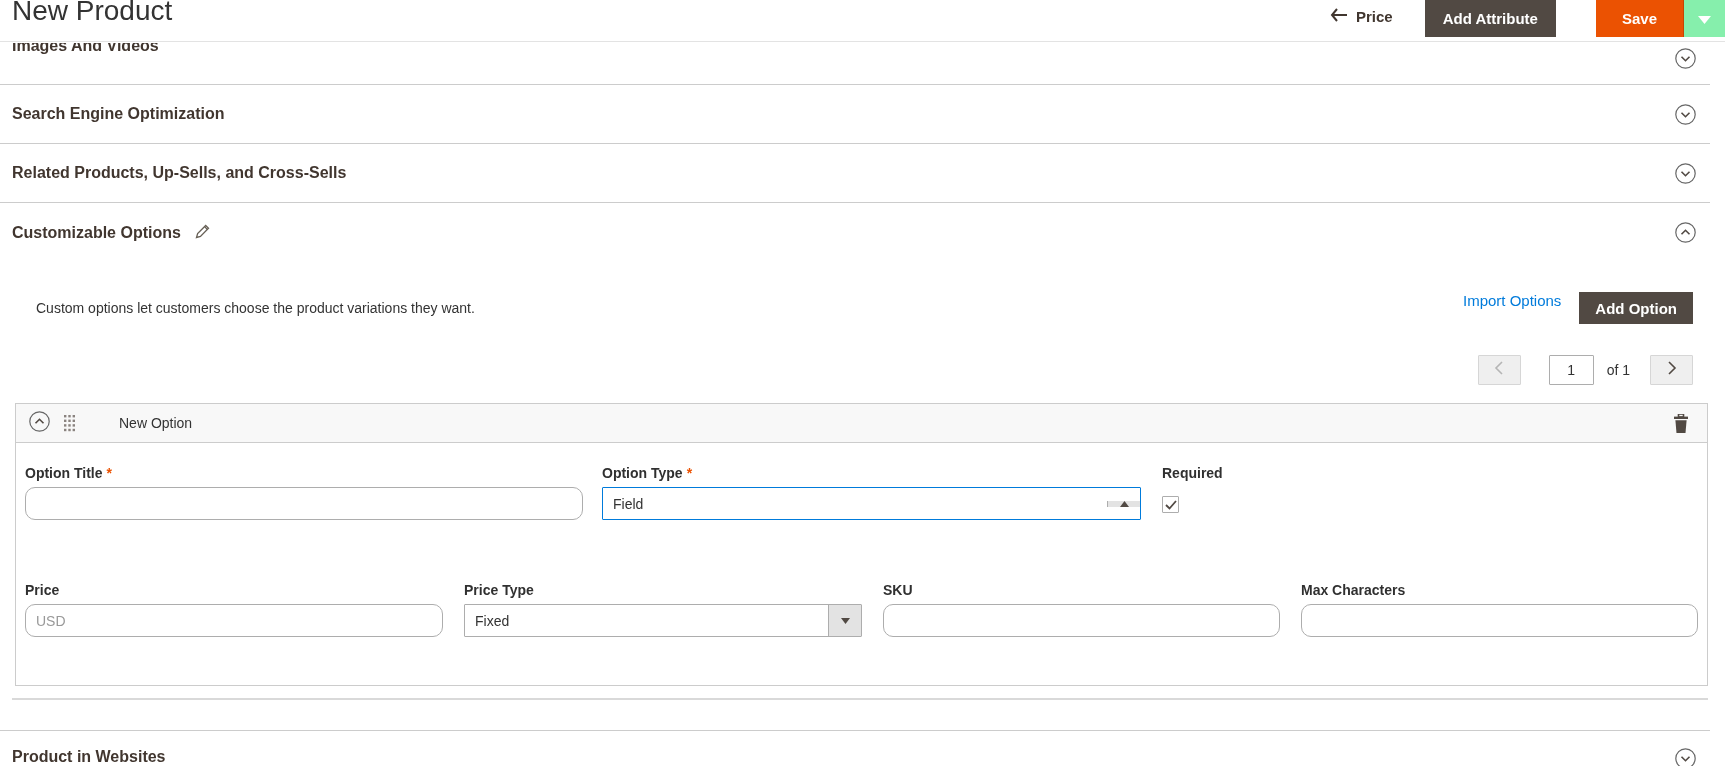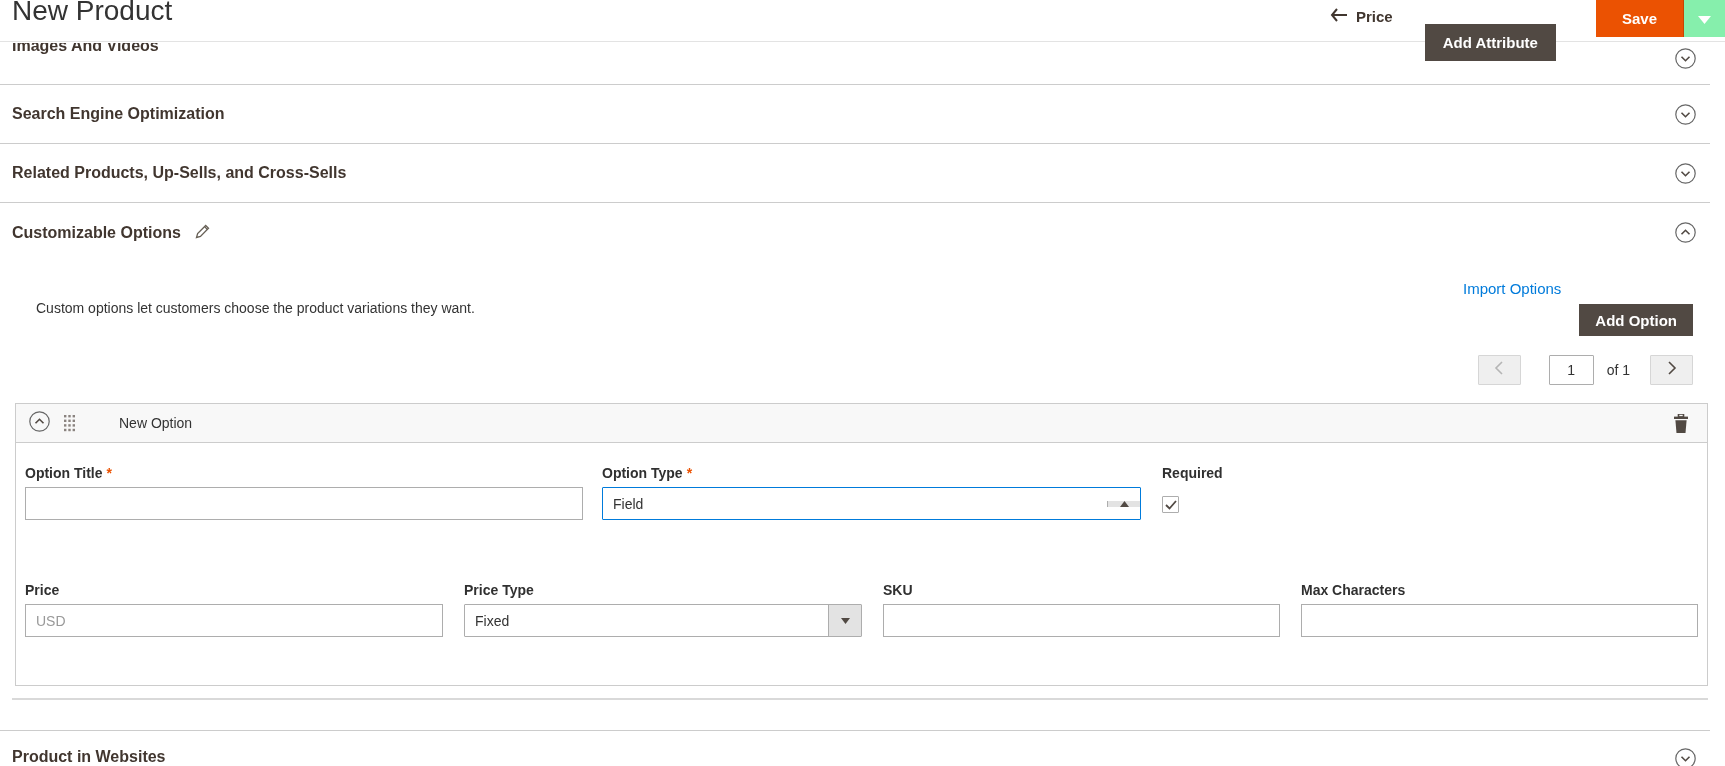--- a/index.html
+++ b/index.html
@@ -8,21 +8,21 @@
 
   
   .page-header { position:relative; height:42px; background:#fff;
                  border-bottom:1px solid #e3e3e3; display:flex;
                  justify-content:space-between; align-items:flex-start; }
   .page-title { margin-left:12px; margin-top:-5px; font-size:28px; font-weight:400; color:#333; }
   .header-actions { display:flex; align-items:flex-start; }
   .back-link { display:flex; align-items:center; gap:8px; margin-top:8px; margin-right:32px;
                font-size:15px; font-weight:600; color:#41362f; cursor:pointer; }
   .btn { border:none; font-family:inherit; cursor:pointer; font-size:15px; font-weight:600; }
-  .btn-dark { background:#514943; color:#fff; height:37px; padding:0 18px;margin-top:24px; }
+  .btn-dark { background:#514943; color:#fff; height:37px; padding:0 18px; }
   .add-attribute { margin-right:40px; }
   .save-split { display:flex; height:37px; background:#86efac; }
   .save-main { background:#eb5202; color:#fff; height:37px; padding:0 26px; }
   .save-caret { width:42px; display:flex; align-items:center; justify-content:center;
                 border-left:1px solid #c64602; cursor:pointer; }
 
   
   .section-row { position:relative; margin-right:15px; padding-left:12px; cursor:pointer; }
   .section-row.bordered { border-bottom:1px solid #ccc; }
   .sec-heading { font-size:16px; font-weight:700; color:#41362f; }
@@ -61,21 +61,21 @@
   .option-head { height:39px; background:#f8f8f8; border-bottom:1px solid #ccc;
                  display:flex; align-items:center; padding:0 18px 0 13px; }
   .option-head .circ { cursor:pointer; }
   .drag-handle { margin-left:14px; cursor:grab; display:flex; }
   .option-title-text { margin-left:44px; font-size:14px; color:#333; }
   .trash-btn { margin-left:auto; cursor:pointer; display:flex; }
 
   .option-body { padding:22px 9px 48px 9px; background:#fff; }
   .f-label { font-size:14px; font-weight:600; color:#303030; line-height:16px; margin-bottom:6px; }
   .req-star { color:#eb5202; font-weight:600; margin-left:4px; }
-  .f-input { height:33px; width:100%; border:1px solid #adadad; border-radius:0; padding:0 10px;
+  .f-input { height:33px; width:100%; border:1px solid #adadad; border-radius:10px; padding:0 10px;
              font-size:14px; font-family:inherit; color:#7f1d1d; background:#fff; }
   .f-input::placeholder { color:#999; opacity:1; }
   .fake-select { height:33px; border:1px solid #adadad; border-radius:1px; background:#fff;
                  display:flex; align-items:stretch; cursor:pointer; }
   .fake-select.focused { border:1px solid #007bdb;align-items:center; }
   .fs-value { flex:1; display:flex; align-items:center; padding-left:10px; font-size:14px; color:#333; }
   .fs-arrow { width:33px; background:#e3e3e3; border-left:1px solid #adadad;
               display:flex; align-items:center; justify-content:center; }
   .row1 { display:flex; }
   .col-title { width:558px; margin-right:19px; }

